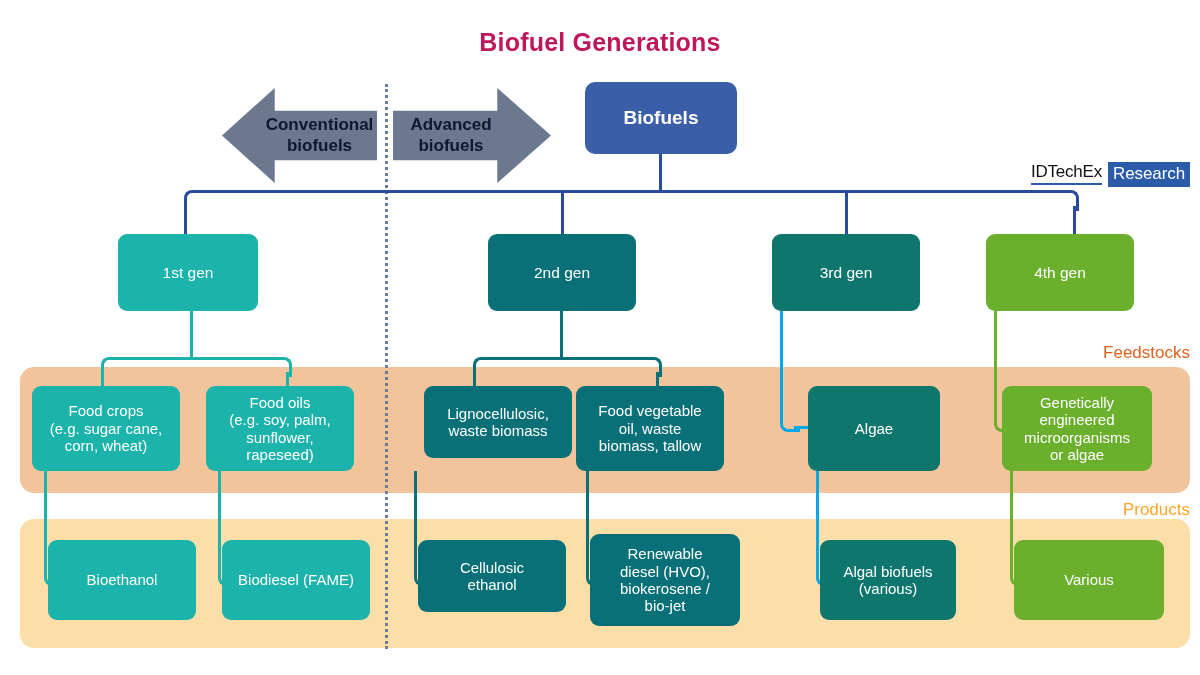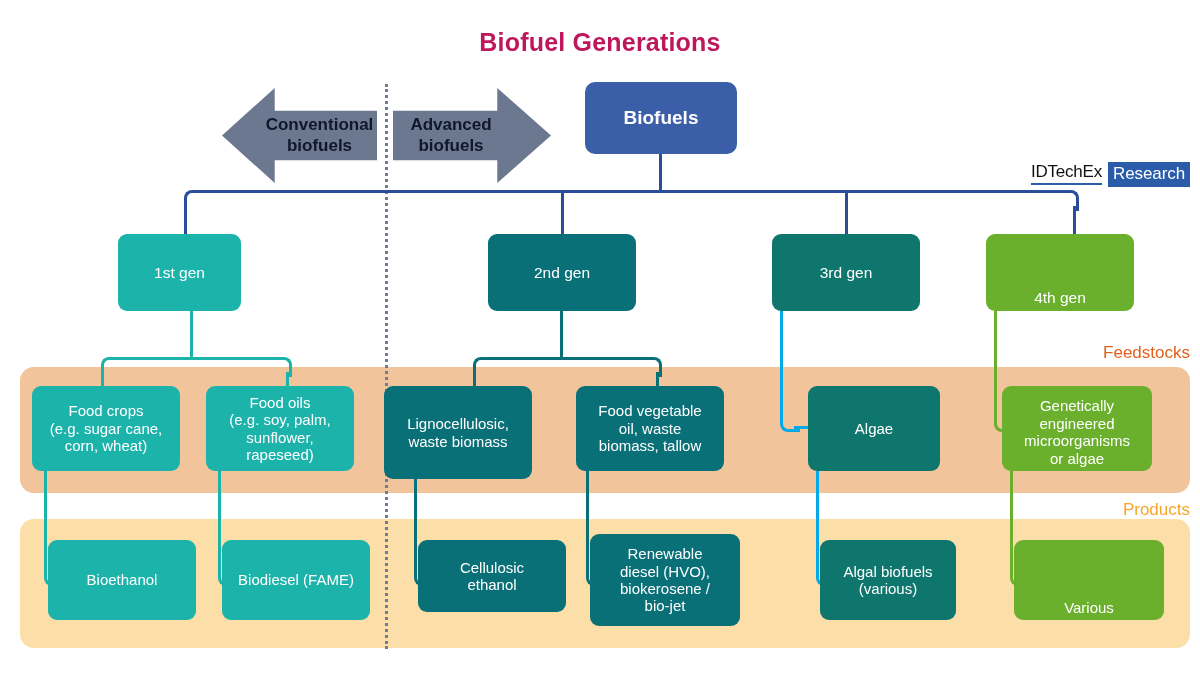--- a/index.html
+++ b/index.html
@@ -34,21 +34,21 @@
     justify-content:center;text-align:center;color:#ffffff;
     font-size:15.5px;line-height:1.16;padding:4px 7px;box-sizing:border-box;
   }
   .node.small{font-size:15px;}
   .node-root{
     background:#3A5FA8;font-size:19px;font-weight:bold;border-radius:10px;
   }
   .c-gen1{background:#1CB3AB;}
   .c-gen2{background:#0A7078;}
   .c-gen3{background:#0f766e;}
-  .c-gen4{background:#6AB02C;align-items:flex-end;}
+  .c-gen4{background:#6AB02C;}
 
   
   .ln{position:absolute;background:#2B4C9B;}
   .ln.t1{background:#1CB3AB;}
   .ln.t2{background:#0A7078;}
   .ln.t3{background:#06A9E7;}
   .ln.t4{background:#6AB02C;}
 
   
   .elb{position:absolute;border-style:solid;border-color:#2B4C9B;background:transparent;}
@@ -114,21 +114,21 @@
   <div class="ln" style="left:659px;top:154px;width:3px;height:38px;"></div>
 
   <div class="ln" style="left:199px;top:190px;width:862px;height:3px;"></div>
   <div class="elb" style="left:184px;top:190px;width:18px;height:18px;border-width:3px 0 0 3px;border-top-left-radius:8px;"></div>
   <div class="elb" style="left:1058px;top:190px;width:18px;height:18px;border-width:3px 3px 0 0;border-top-right-radius:8px;"></div>
   <div class="ln" style="left:184px;top:206px;width:3px;height:29px;"></div>
   <div class="ln" style="left:561px;top:192px;width:3px;height:43px;"></div>
   <div class="ln" style="left:845px;top:192px;width:3px;height:43px;"></div>
   <div class="ln" style="left:1073px;top:206px;width:3px;height:29px;"></div>
 
-  <div class="node c-gen1" style="left:118px;top:234px;width:123px;height:77px;">
+  <div class="node c-gen1" style="left:118px;top:234px;width:140px;height:77px;">
     <span>1st gen</span>
   </div>
   <div class="node c-gen2" style="left:488px;top:234px;width:148px;height:77px;">
     <span>2nd gen</span>
   </div>
   <div class="node c-gen3" style="left:772px;top:234px;width:148px;height:77px;">
     <span>3rd gen</span>
   </div>
   <div class="node c-gen4" style="left:986px;top:234px;width:148px;height:77px;">
     <span>4th gen</span>
@@ -160,21 +160,21 @@
     <span style="white-space:pre-line">Food oils
 (e.g. soy, palm,
 sunflower,
 rapeseed)</span>
   </div>
   <div class="node c-gen1 small" style="left:32px;top:386px;width:148px;height:85px;">
     <span style="white-space:pre-line">Food crops
 (e.g. sugar cane,
 corn, wheat)</span>
   </div>
-  <div class="node c-gen2 small" style="left:384px;top:386px;width:148px;height:93px;">
+  <div class="node c-gen2 small" style="left:424px;top:386px;width:148px;height:72px;">
     <span style="white-space:pre-line">Lignocellulosic,
 waste biomass</span>
   </div>
   <div class="node c-gen2 small" style="left:576px;top:386px;width:148px;height:85px;">
     <span style="white-space:pre-line">Food vegetable
 oil, waste
 biomass, tallow</span>
   </div>
   <div class="node c-gen3 small" style="left:808px;top:386px;width:132px;height:85px;">
     <span style="white-space:pre-line">Algae</span>

